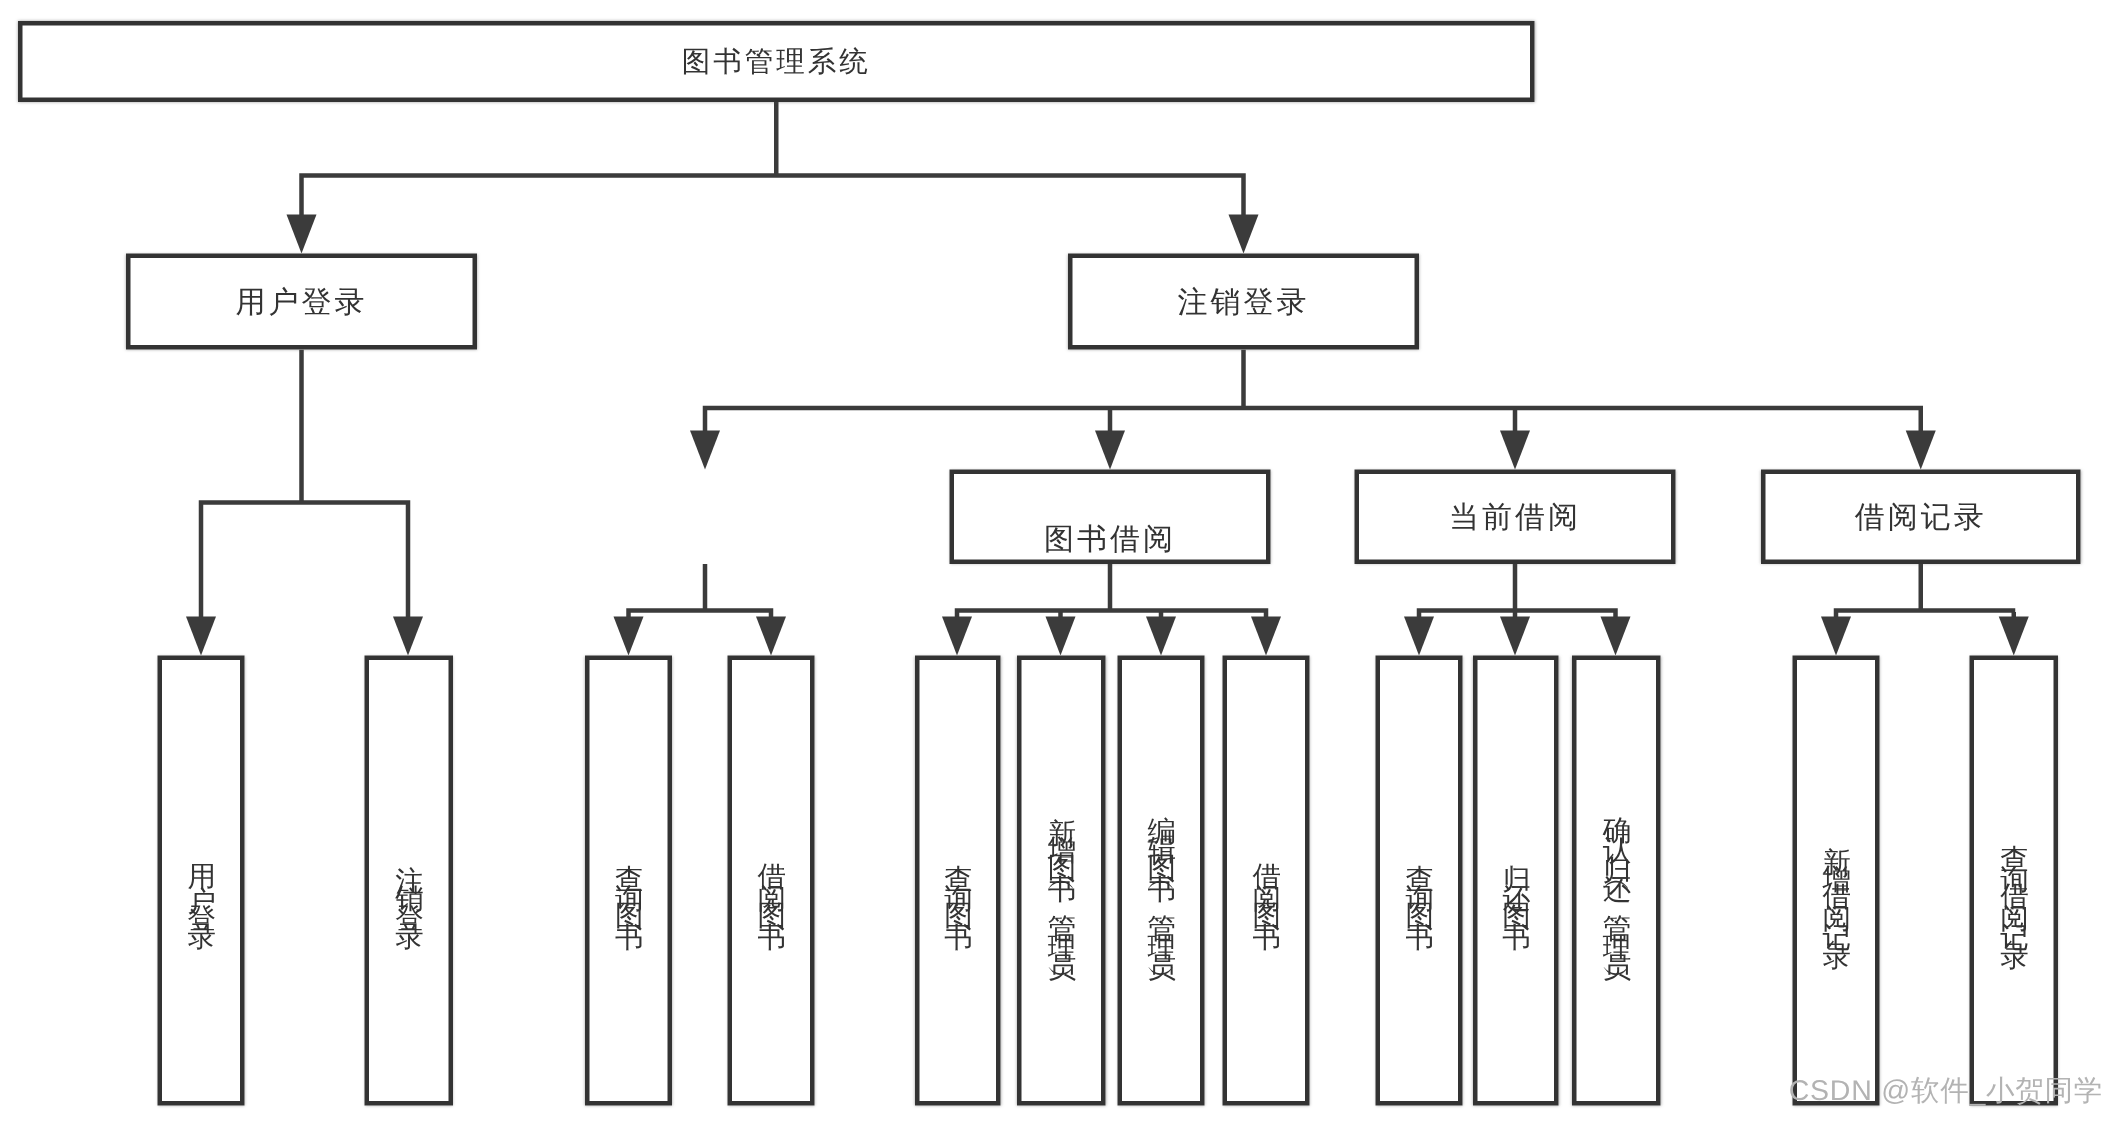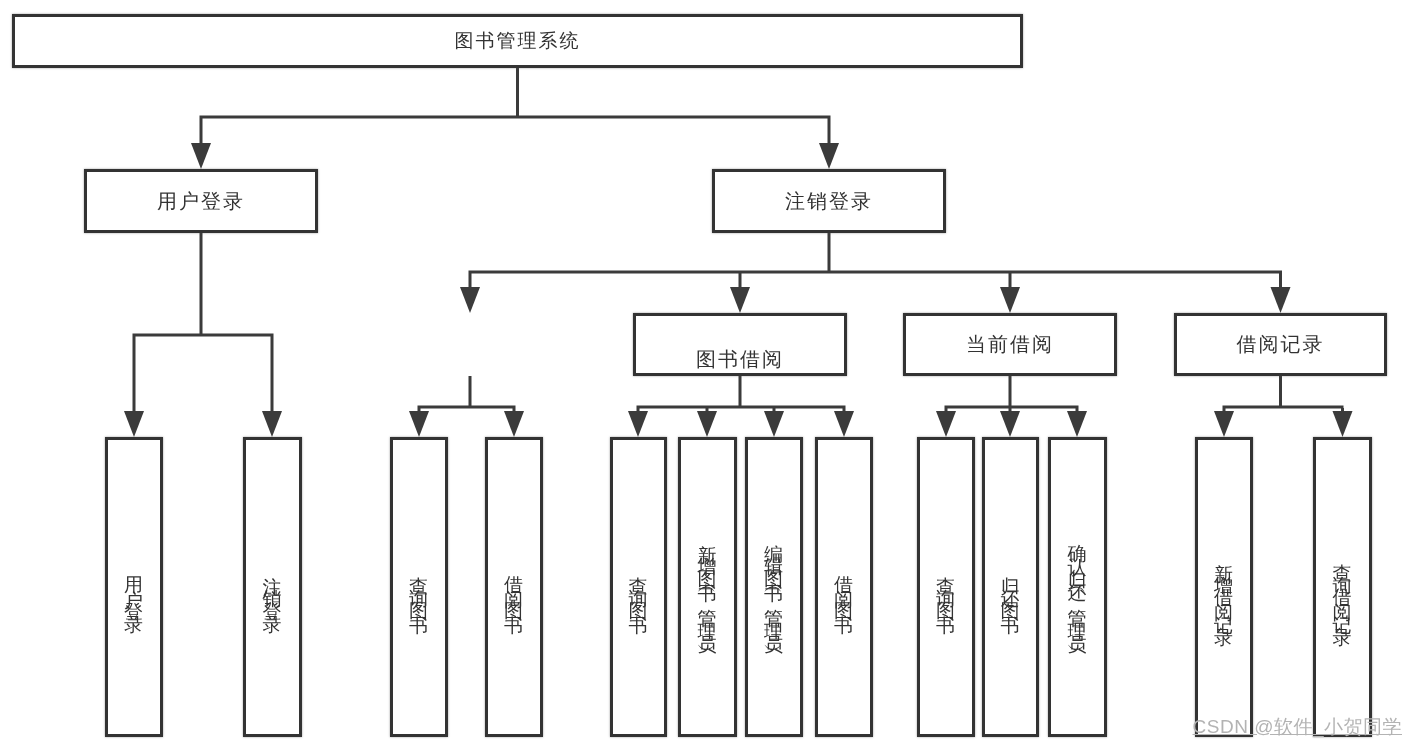--- a/index.html
+++ b/index.html
@@ -43,21 +43,20 @@
   }
   .watermark {
     position: absolute;
     right: 3px;
     bottom: 7px;
     font-size: 19px;
     letter-spacing: 0.5px;
     color: #b3b3b3;
     z-index: 6;
     white-space: nowrap;
-    text-decoration: underline;
   }
 </style>
 </head>
 <body>
 
 <div class="canvas">
 
   <svg id="connectors" width="1405" height="747" viewBox="0 0 1405 747">
       <path d="M517.5 68 V118.5 M199.5 117 H830.5 M201 118 V146 M829 118 V146"></path>
       <path d="M201 233 V336.5 M132.5 335 H273.5 M134 336 V414 M272 336 V414"></path>

